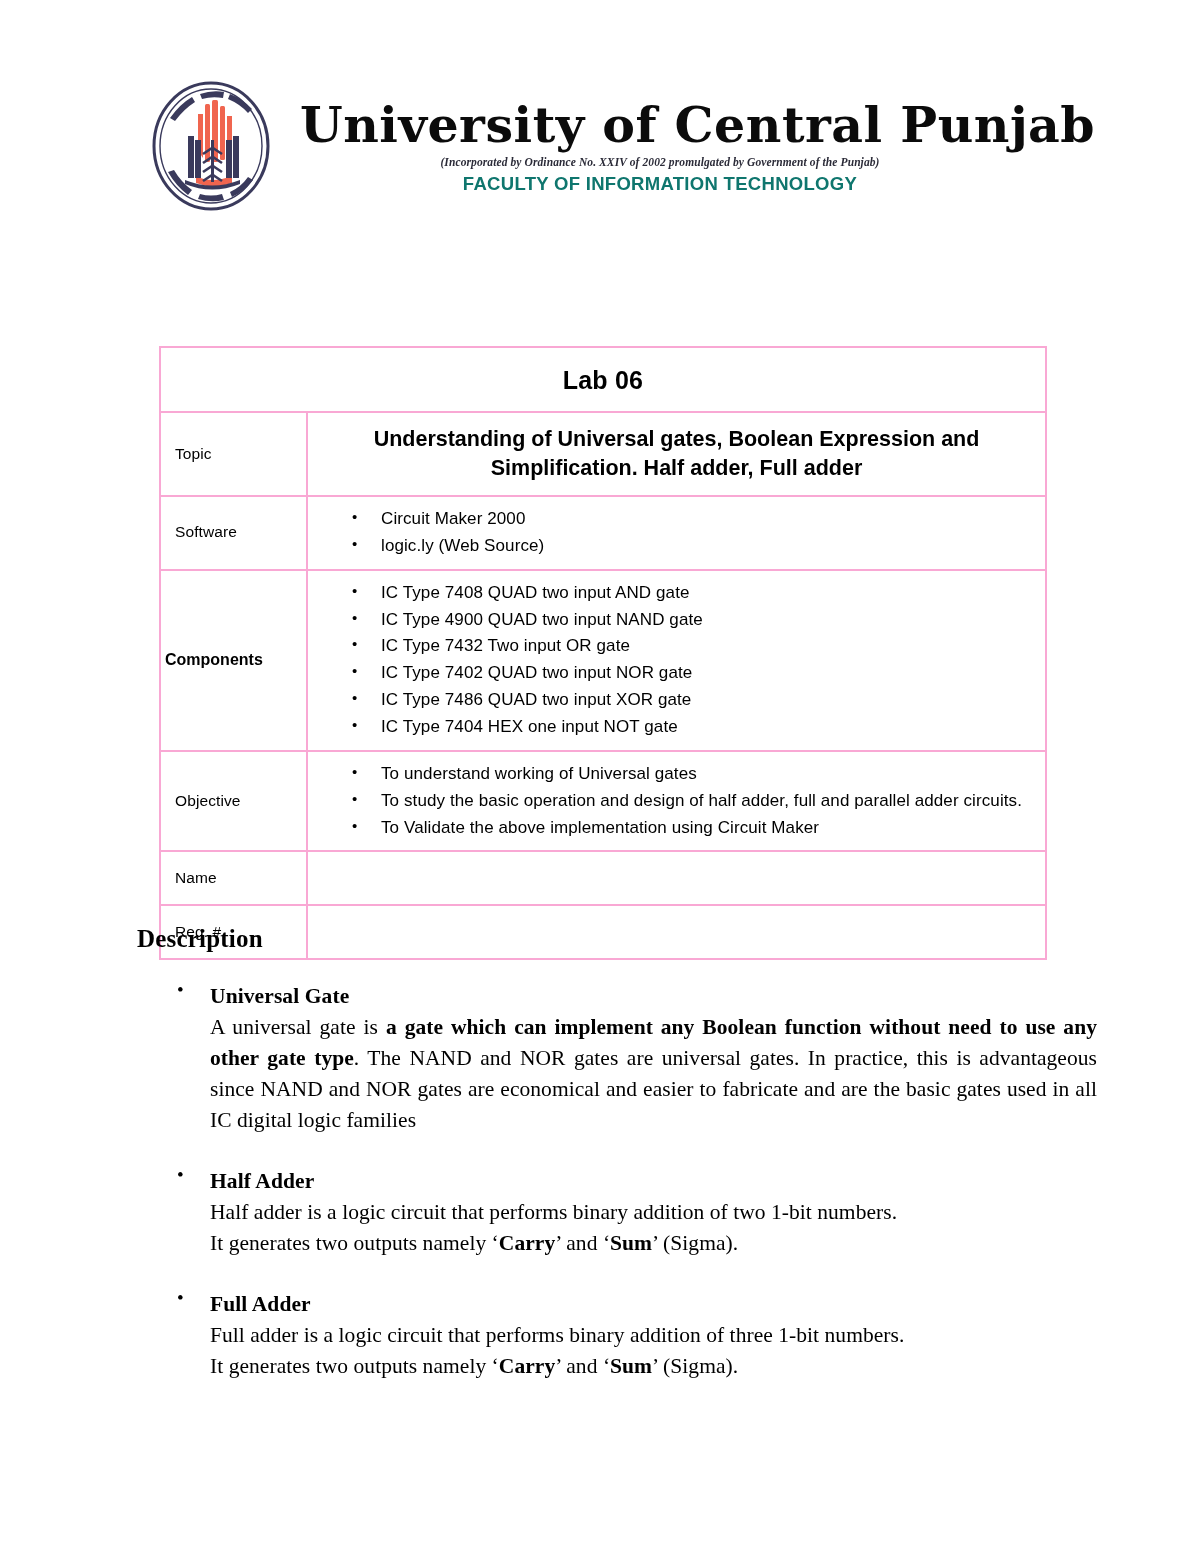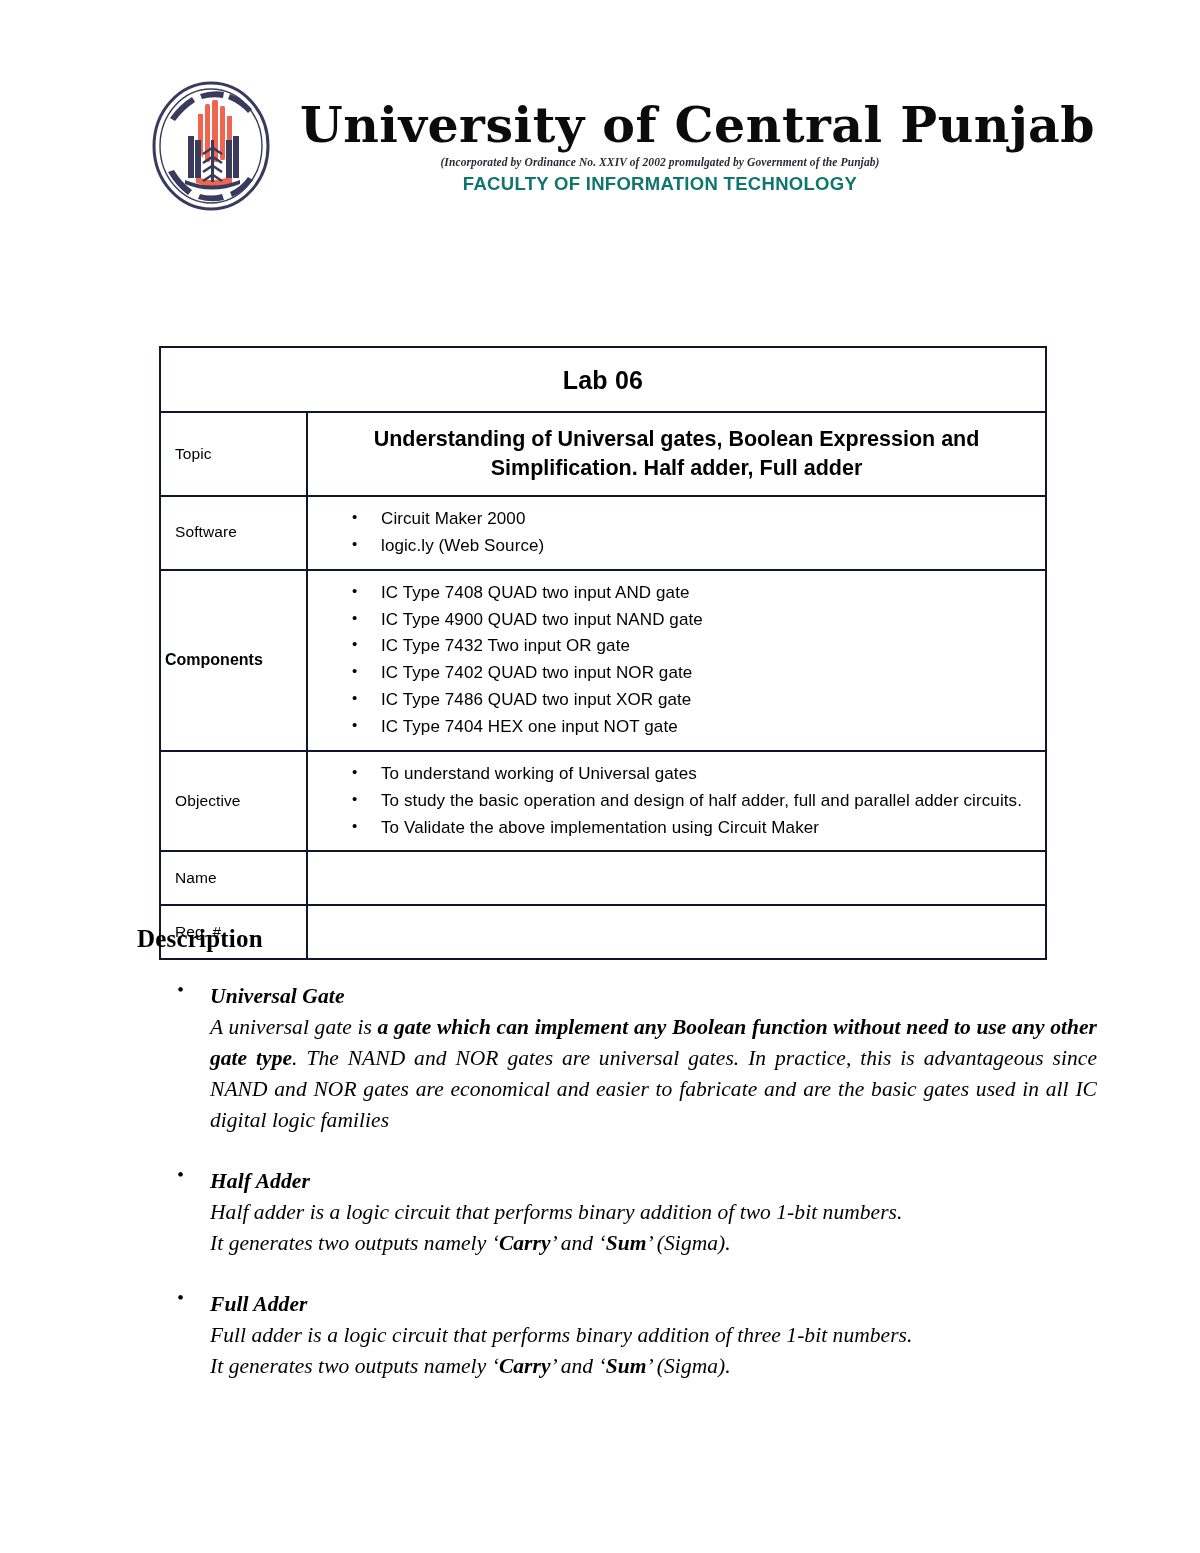--- a/index.html
+++ b/index.html
@@ -75,21 +75,21 @@
   
   .lab-table {
     position: absolute;
     left: 159px;
     top: 346px;
     width: 886px;
     border-collapse: collapse;
     table-layout: fixed;
   }
   .lab-table td {
-    border: 2px solid #0f172a;
+    border: 2px solid #f9a8d4;
     padding: 0;
     vertical-align: middle;
     font-family: "Liberation Sans", sans-serif;
   }
   .col-label { width: 147px; }
   .col-value { width: 739px; }
 
   .cell-pad { padding: 9px 12px; }
 
   .row-title td {
@@ -157,21 +157,20 @@
     font-family: "Liberation Serif", serif;
     font-size: 25px;
     font-weight: bold;
     margin: 0 0 28px 0;
     letter-spacing: 0.2px;
   }
   ul.desc-list {
     list-style: none;
     margin: 0;
     padding: 0;
-    font-style: italic;
   }
   ul.desc-list > li {
     position: relative;
     padding-left: 73px;
     margin-bottom: 30px;
   }
   ul.desc-list > li::before {
     content: "\2022";
     position: absolute;
     left: 40px;

